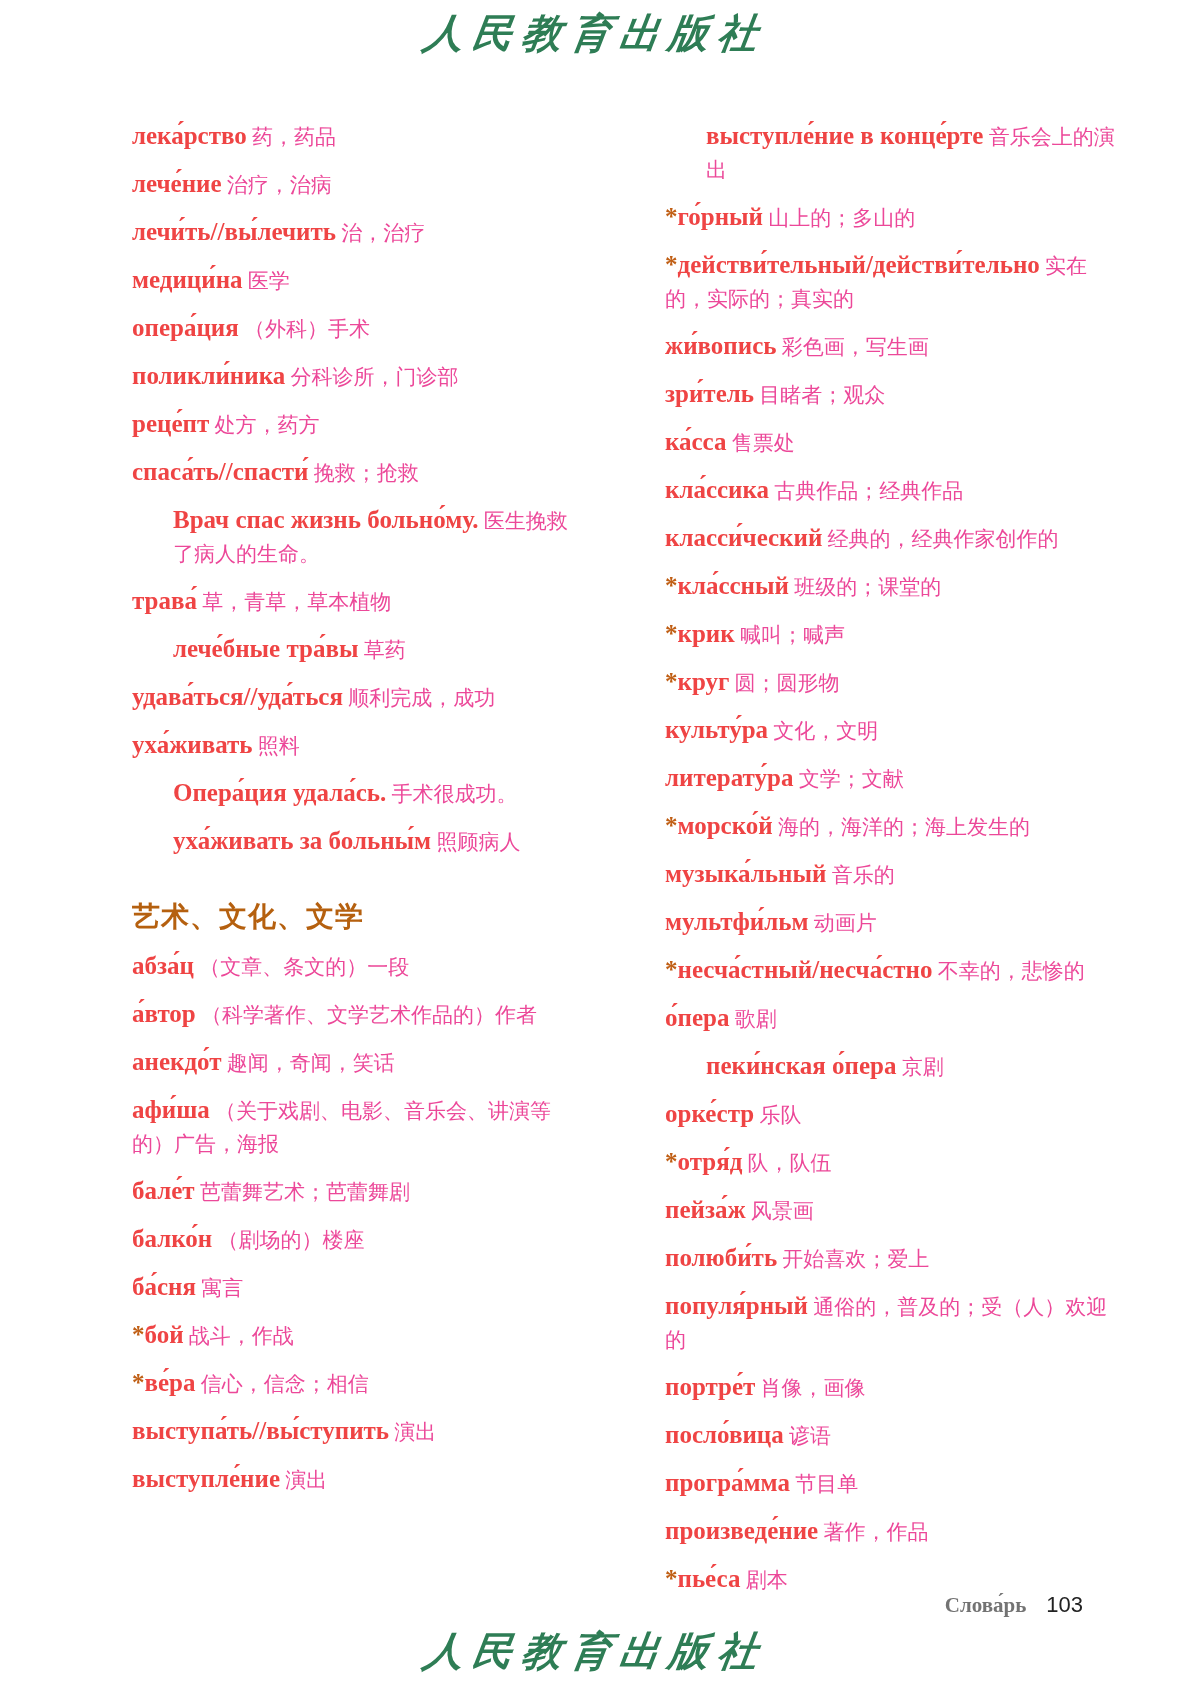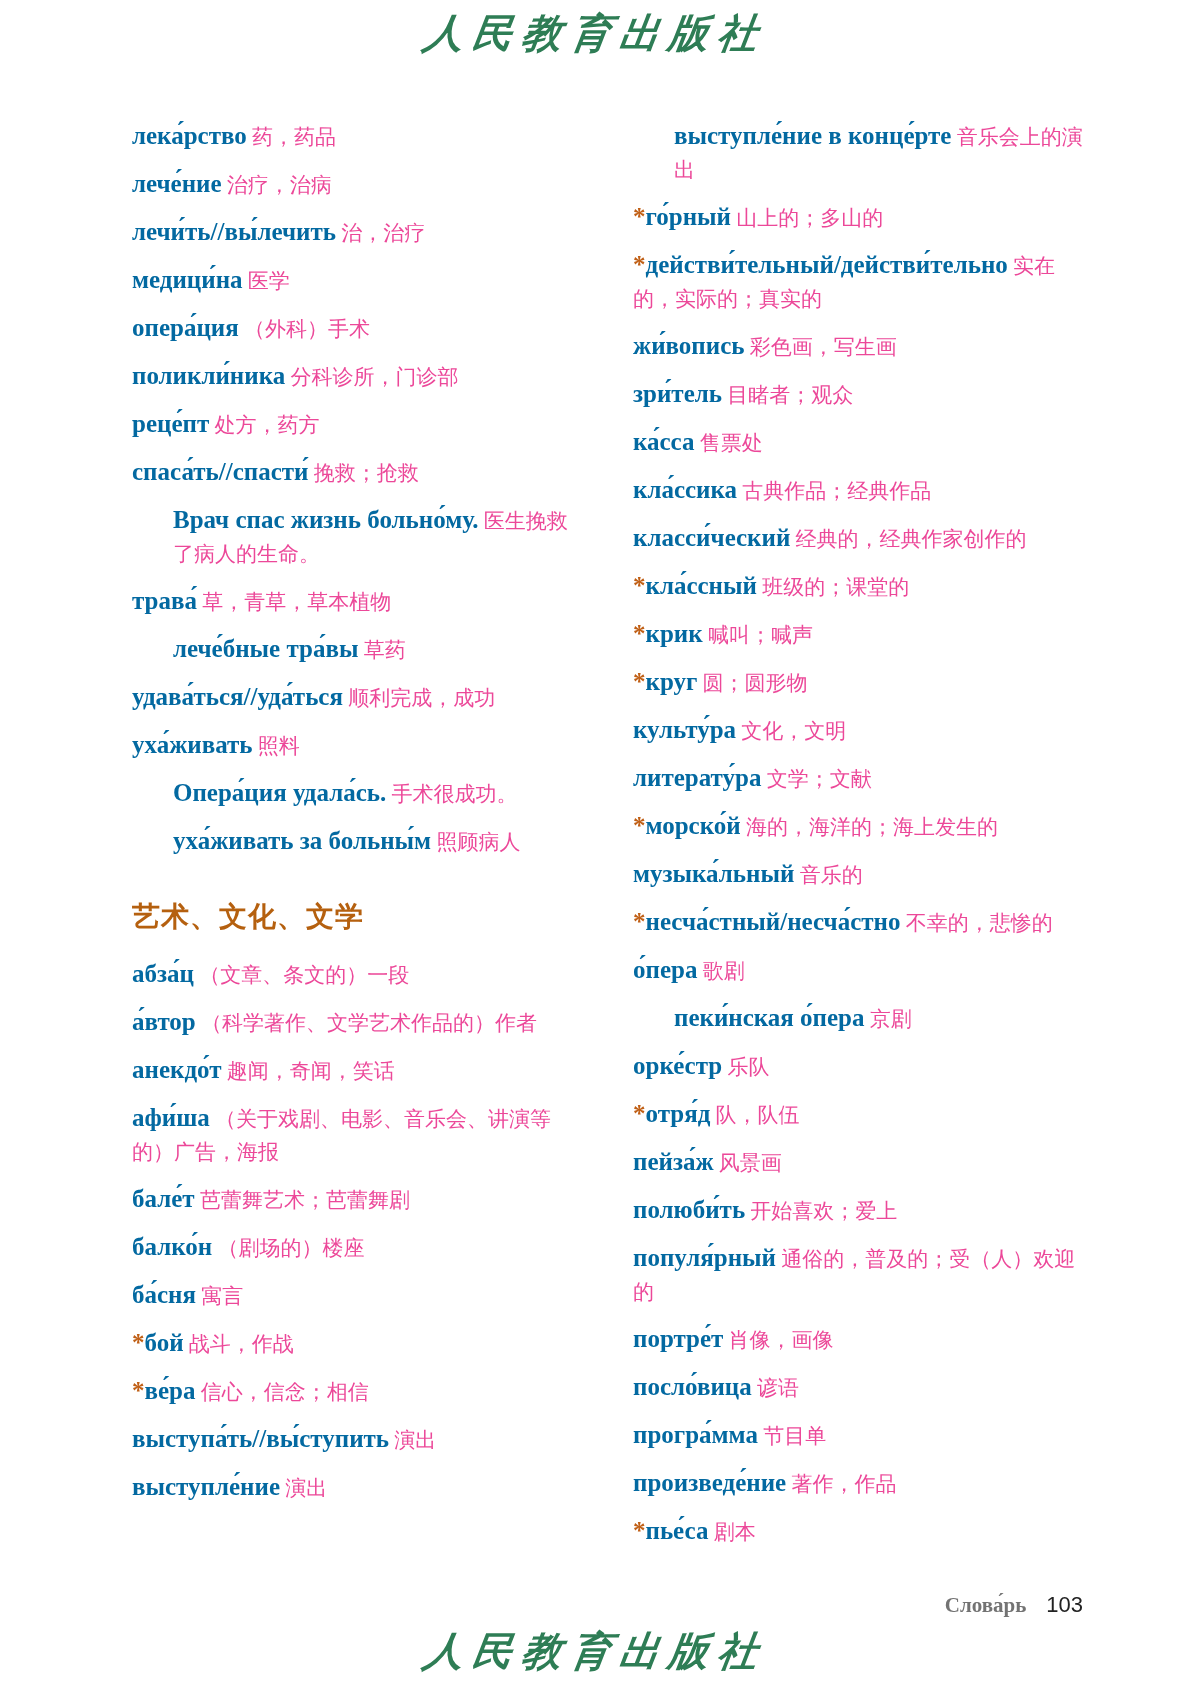--- a/index.html
+++ b/index.html
@@ -20,51 +20,51 @@
     font-style:italic;
     font-weight:bold;
     letter-spacing:9px;
     transform:skewX(-8deg);
     white-space:nowrap;
   }
   .header-logo{top:8px;font-size:40px;line-height:50px;}
   .footer-logo{top:1626px;font-size:40px;line-height:50px;}
   .col{position:absolute;top:120px;width:452px;}
   .col-left{left:132px;}
-  .col-right{left:633px;}
+  .col-right{left:665px;}
   .entry{
     font-size:25px;
     line-height:32px;
     margin-bottom:15px;
   }
   .entry .ru{
     font-weight:bold;
     font-family:"Liberation Serif", serif;
-    color:#0369a1;
+    color:#ef4444;
   }
   .entry .zh{
     font-size:21px;
     color:#ec4899;
     font-family:"Liberation Serif", serif;
   }
   .entry .zh::before{content:" ";}
   .entry .star{
     color:#c05f15;
     font-weight:bold;
     font-size:25px;
   }
   .example{padding-left:41px;}
   .section-title{
     font-family:"Liberation Sans", sans-serif;
     font-weight:bold;
     font-size:28px;
     line-height:34px;
     color:#b5600f;
     margin-top:42px;
-    margin-bottom:24px;
+    margin-bottom:16px;
     letter-spacing:1px;
   }
   .footer-pageinfo{
     position:absolute;
     top:1592px;
     left:0;
     width:1083px;
     text-align:right;
     white-space:nowrap;
   }
@@ -127,20 +127,21 @@
       <div class="entry"><span class="ru">ка́сса</span><span class="zh">售票处</span></div>
       <div class="entry"><span class="ru">кла́ссика</span><span class="zh">古典作品；经典作品</span></div>
       <div class="entry"><span class="ru">класси́ческий</span><span class="zh">经典的，经典作家创作的</span></div>
       <div class="entry"><span class="star">*</span><span class="ru">кла́ссный</span><span class="zh">班级的；课堂的</span></div>
       <div class="entry"><span class="star">*</span><span class="ru">крик</span><span class="zh">喊叫；喊声</span></div>
       <div class="entry"><span class="star">*</span><span class="ru">круг</span><span class="zh">圆；圆形物</span></div>
       <div class="entry"><span class="ru">культу́ра</span><span class="zh">文化，文明</span></div>
       <div class="entry"><span class="ru">литерату́ра</span><span class="zh">文学；文献</span></div>
       <div class="entry"><span class="star">*</span><span class="ru">морско́й</span><span class="zh">海的，海洋的；海上发生的</span></div>
       <div class="entry"><span class="ru">музыка́льный</span><span class="zh">音乐的</span></div>
+      <div class="entry"><span class="ru">мультфи́льм</span><span class="zh">动画片</span></div>
       <div class="entry"><span class="star">*</span><span class="ru">несча́стный/несча́стно</span><span class="zh">不幸的，悲惨的</span></div>
       <div class="entry"><span class="ru">о́пера</span><span class="zh">歌剧</span></div>
       <div class="entry example"><span class="ru">пеки́нская о́пера</span><span class="zh">京剧</span></div>
       <div class="entry"><span class="ru">орке́стр</span><span class="zh">乐队</span></div>
       <div class="entry"><span class="star">*</span><span class="ru">отря́д</span><span class="zh">队，队伍</span></div>
       <div class="entry"><span class="ru">пейза́ж</span><span class="zh">风景画</span></div>
       <div class="entry"><span class="ru">полюби́ть</span><span class="zh">开始喜欢；爱上</span></div>
       <div class="entry"><span class="ru">популя́рный</span><span class="zh">通俗的，普及的；受（人）欢迎的</span></div>
       <div class="entry"><span class="ru">портре́т</span><span class="zh">肖像，画像</span></div>
       <div class="entry"><span class="ru">посло́вица</span><span class="zh">谚语</span></div>

